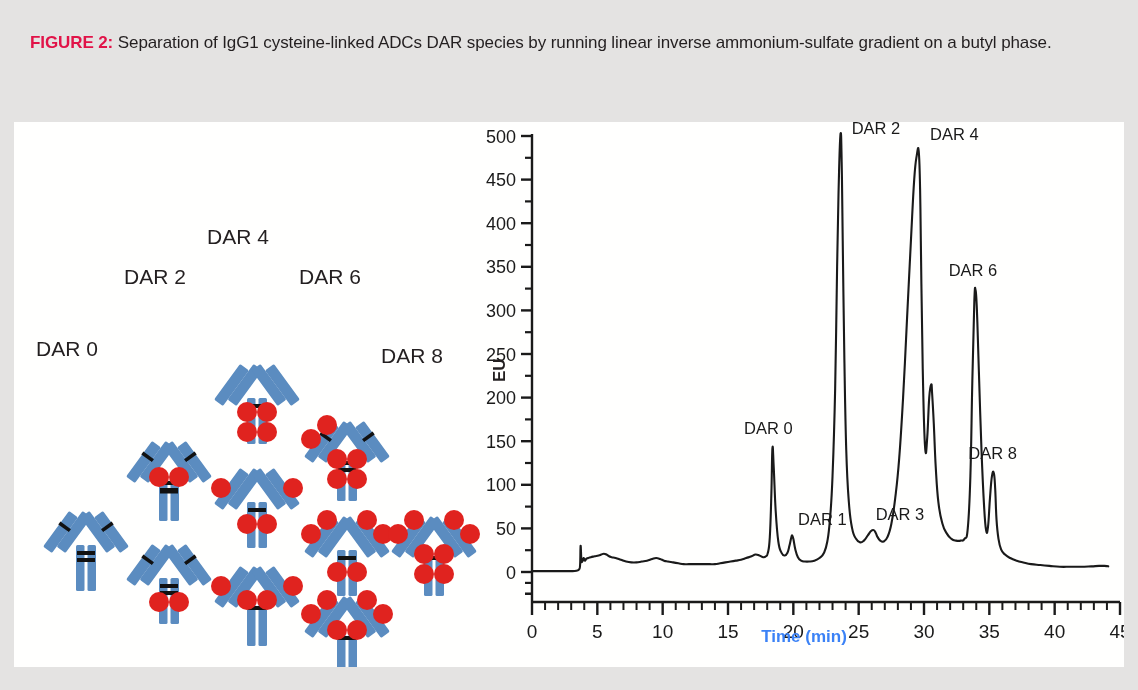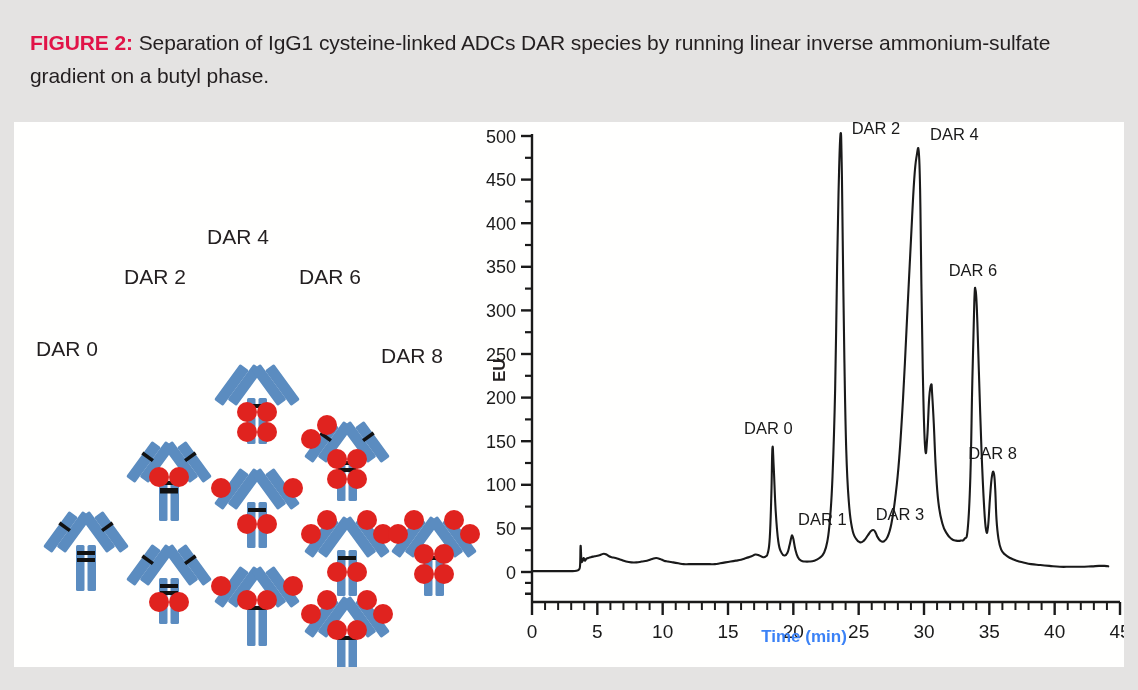--- a/index.html
+++ b/index.html
@@ -10,21 +10,21 @@
     overflow:hidden;
   }
   .figure-wrap{position:absolute;left:0;top:0;width:1138px;height:690px;background:#e4e3e2;}
 
   
   .caption-band{
     position:absolute;left:0;top:4px;width:1138px;height:108px;
     background:#e4e3e2;box-sizing:border-box;padding:22px 28px 0 30px;
   }
   .caption-text{
-    font-size:21px;line-height:33px;color:#231f20;font-weight:400;
+    font-size:17px;line-height:33px;color:#231f20;font-weight:400;
     letter-spacing:-0.1px;
   }
   .caption-label{color:#e11348;font-weight:bold;}
 
   
   .panel{
     position:absolute;left:14px;top:122px;width:1110px;height:545px;
     background:#fffffe;box-sizing:border-box;
   }
 

